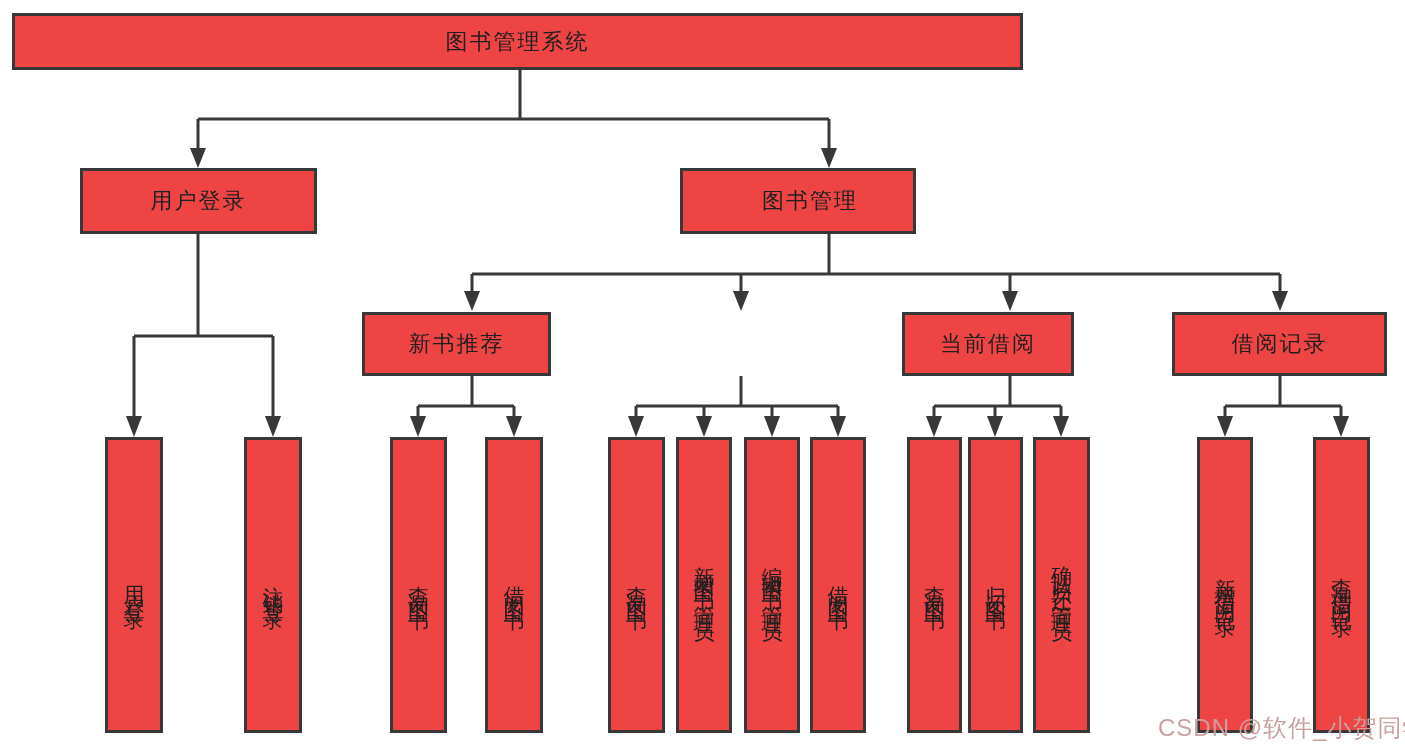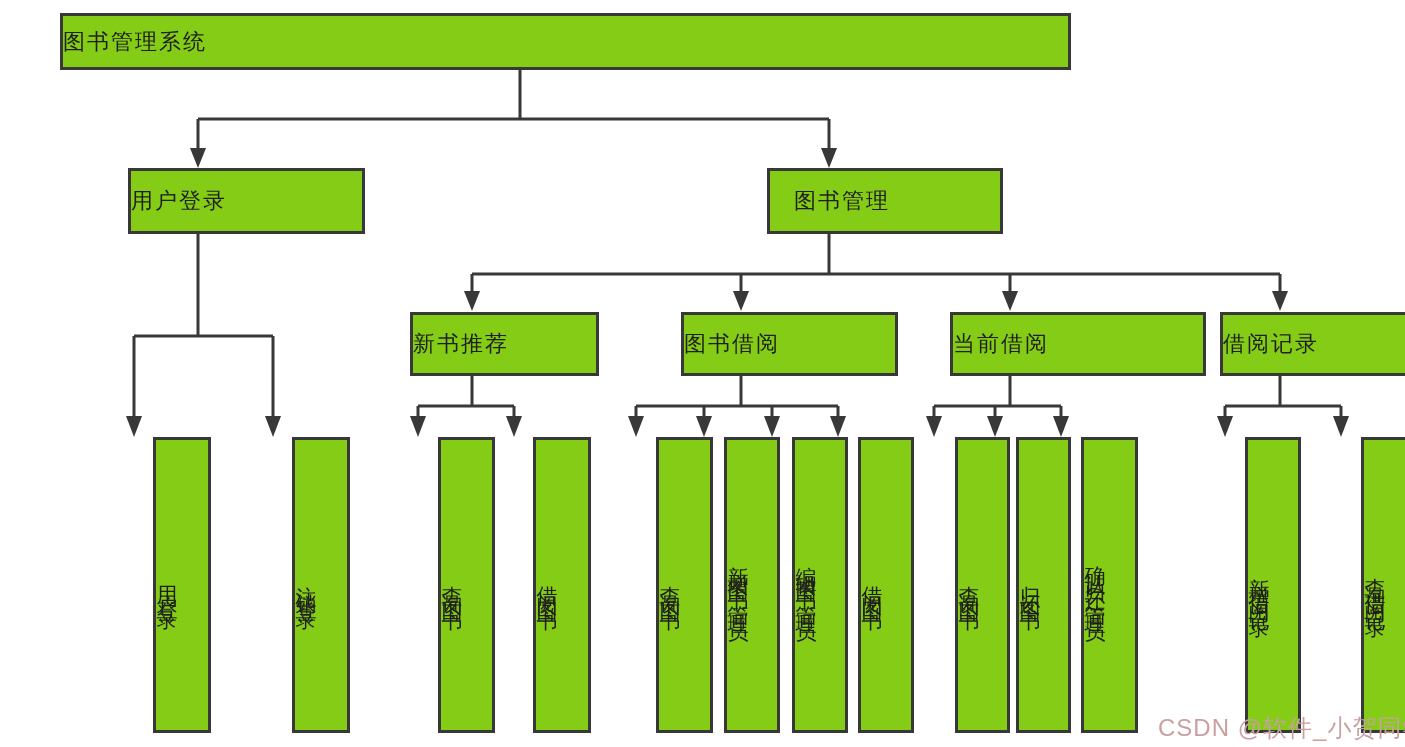--- a/index.html
+++ b/index.html
@@ -9,29 +9,28 @@
     height: 747px;
     background: #ffffff;
     font-family: "Liberation Sans", sans-serif;
     overflow: hidden;
   }
   svg.wires { position: absolute; left: 0; top: 0; }
   .node {
     position: absolute;
     box-sizing: border-box;
     border: 3px solid #383838;
-    background: #84cc16;
+    background: #ef4444;
     display: flex;
     align-items: center;
-    justify-content: flex-start;
+    justify-content: center;
     color: #1f1f1f;
     font-size: 22px;
     letter-spacing: 2px;
     white-space: nowrap;
-    margin-left: 48px;
   }
   .node.leaf {
     top: 437px;
     height: 296px;
     font-size: 21px;
   }
   .vtext {
     writing-mode: vertical-rl;
     line-height: 1.05;
     letter-spacing: 8px;
@@ -92,31 +91,28 @@
     </g>
   </svg>
 
   <div class="node" style="left:12px; top:13px; width:1011px; height:57px;">
     <span>图书管理系统</span>
   </div>
 
   <div class="node" style="left:80px; top:168px; width:237px; height:66px;">
     <span>用户登录</span>
   </div>
-  <div class="node" style="left:719px; top:168px; width:236px; height:66px;padding-left:24px;">
+  <div class="node" style="left:680px; top:168px; width:236px; height:66px;padding-left:24px;">
     <span>图书管理</span>
   </div>
 
   <div class="node" style="left:362px; top:312px; width:189px; height:64px;">
     <span>新书推荐</span>
   </div>
-  <div class="node" style="left:633px; top:312px; width:217px; height:64px;">
-    <span>图书借阅</span>
-  </div>
-  <div class="node" style="left:902px; top:312px; width:256px; height:64px;">
+  <div class="node" style="left:902px; top:312px; width:172px; height:64px;">
     <span>当前借阅</span>
   </div>
   <div class="node" style="left:1172px; top:312px; width:215px; height:64px;">
     <span>借阅记录</span>
   </div>
 
   <div class="node leaf" style="left:105px; width:58px;">
     <span class="vtext">用户登录</span>
   </div>
   <div class="node leaf" style="left:244px; width:58px;">

